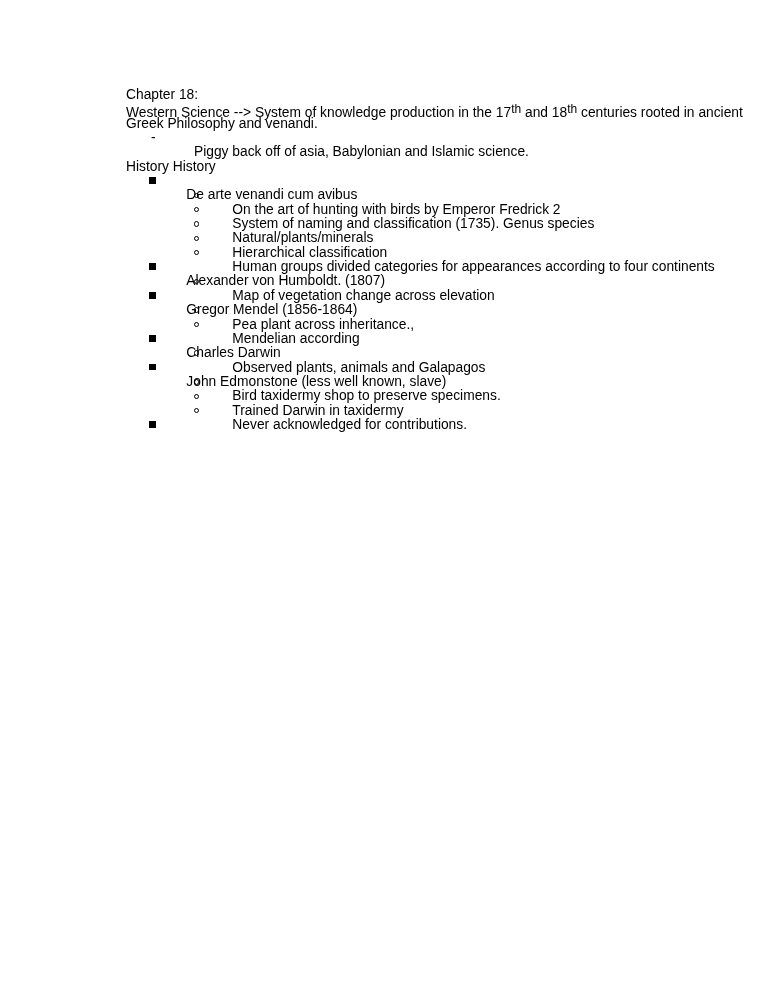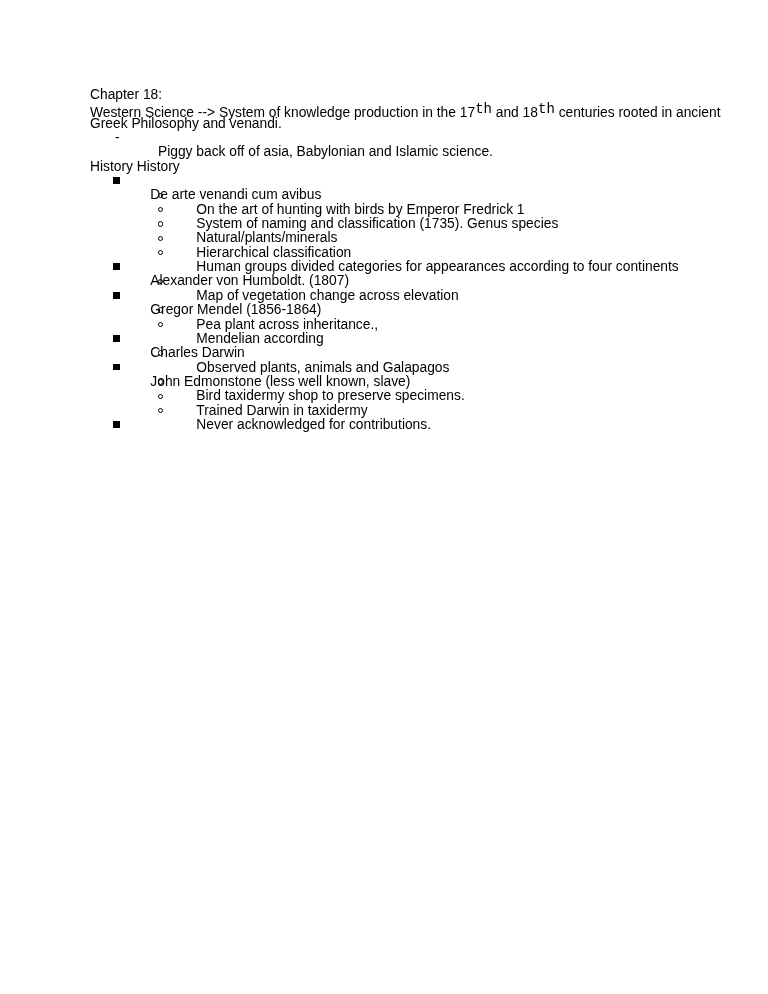--- a/index.html
+++ b/index.html
@@ -11,20 +11,21 @@
     width: 768px;
     height: 994px;
     overflow: hidden;
     font-family: "Liberation Sans", sans-serif;
     font-size: 13.8px;
     line-height: 14.35px;
     color: #000000;
   }
   .doc {
     padding: 88px 90px 0 90px;
+    margin-left: 36px;
   }
   .line {
     position: relative;
     height: 14.35px;
     white-space: pre;
   }
   .li1 { padding-left: 45px; box-sizing: border-box; }
   .li2 { padding-left: 91px; box-sizing: border-box; }
   .bullet-dash {
     position: absolute;
@@ -43,23 +44,22 @@
     position: absolute;
     left: 68px;
     top: 4.3px;
     width: 5.4px;
     height: 5.4px;
     border: 1px solid #000000;
     border-radius: 50%;
     box-sizing: border-box;
   }
   .sup {
-    font-size: 14px;
+    font-size: 12px;
     vertical-align: 3.6px;
-    font-family: Liberation Mono, monospace;
   }
 </style>
 </head>
 <body>
 
 <div class="page">
   <div class="doc">
 
     <div class="line">Chapter 18:</div>
 
@@ -73,21 +73,21 @@
 
     <div class="line"></div>
 
     <div class="line">History History</div>
 
     <div id="outline">
         <div class="line li1">
     <span class="bullet sq"></span><span class="txt">De arte venandi cum avibus</span>
   </div>
         <div class="line li2">
-    <span class="bullet ci"></span><span class="txt">On the art of hunting with birds by Emperor Fredrick 1</span>
+    <span class="bullet ci"></span><span class="txt">On the art of hunting with birds by Emperor Fredrick 2</span>
   </div>
         <div class="line li2">
     <span class="bullet ci"></span><span class="txt">System of naming and classification (1735). Genus species</span>
   </div>
         <div class="line li2">
     <span class="bullet ci"></span><span class="txt">Natural/plants/minerals</span>
   </div>
         <div class="line li2">
     <span class="bullet ci"></span><span class="txt">Hierarchical classification</span>
   </div>

